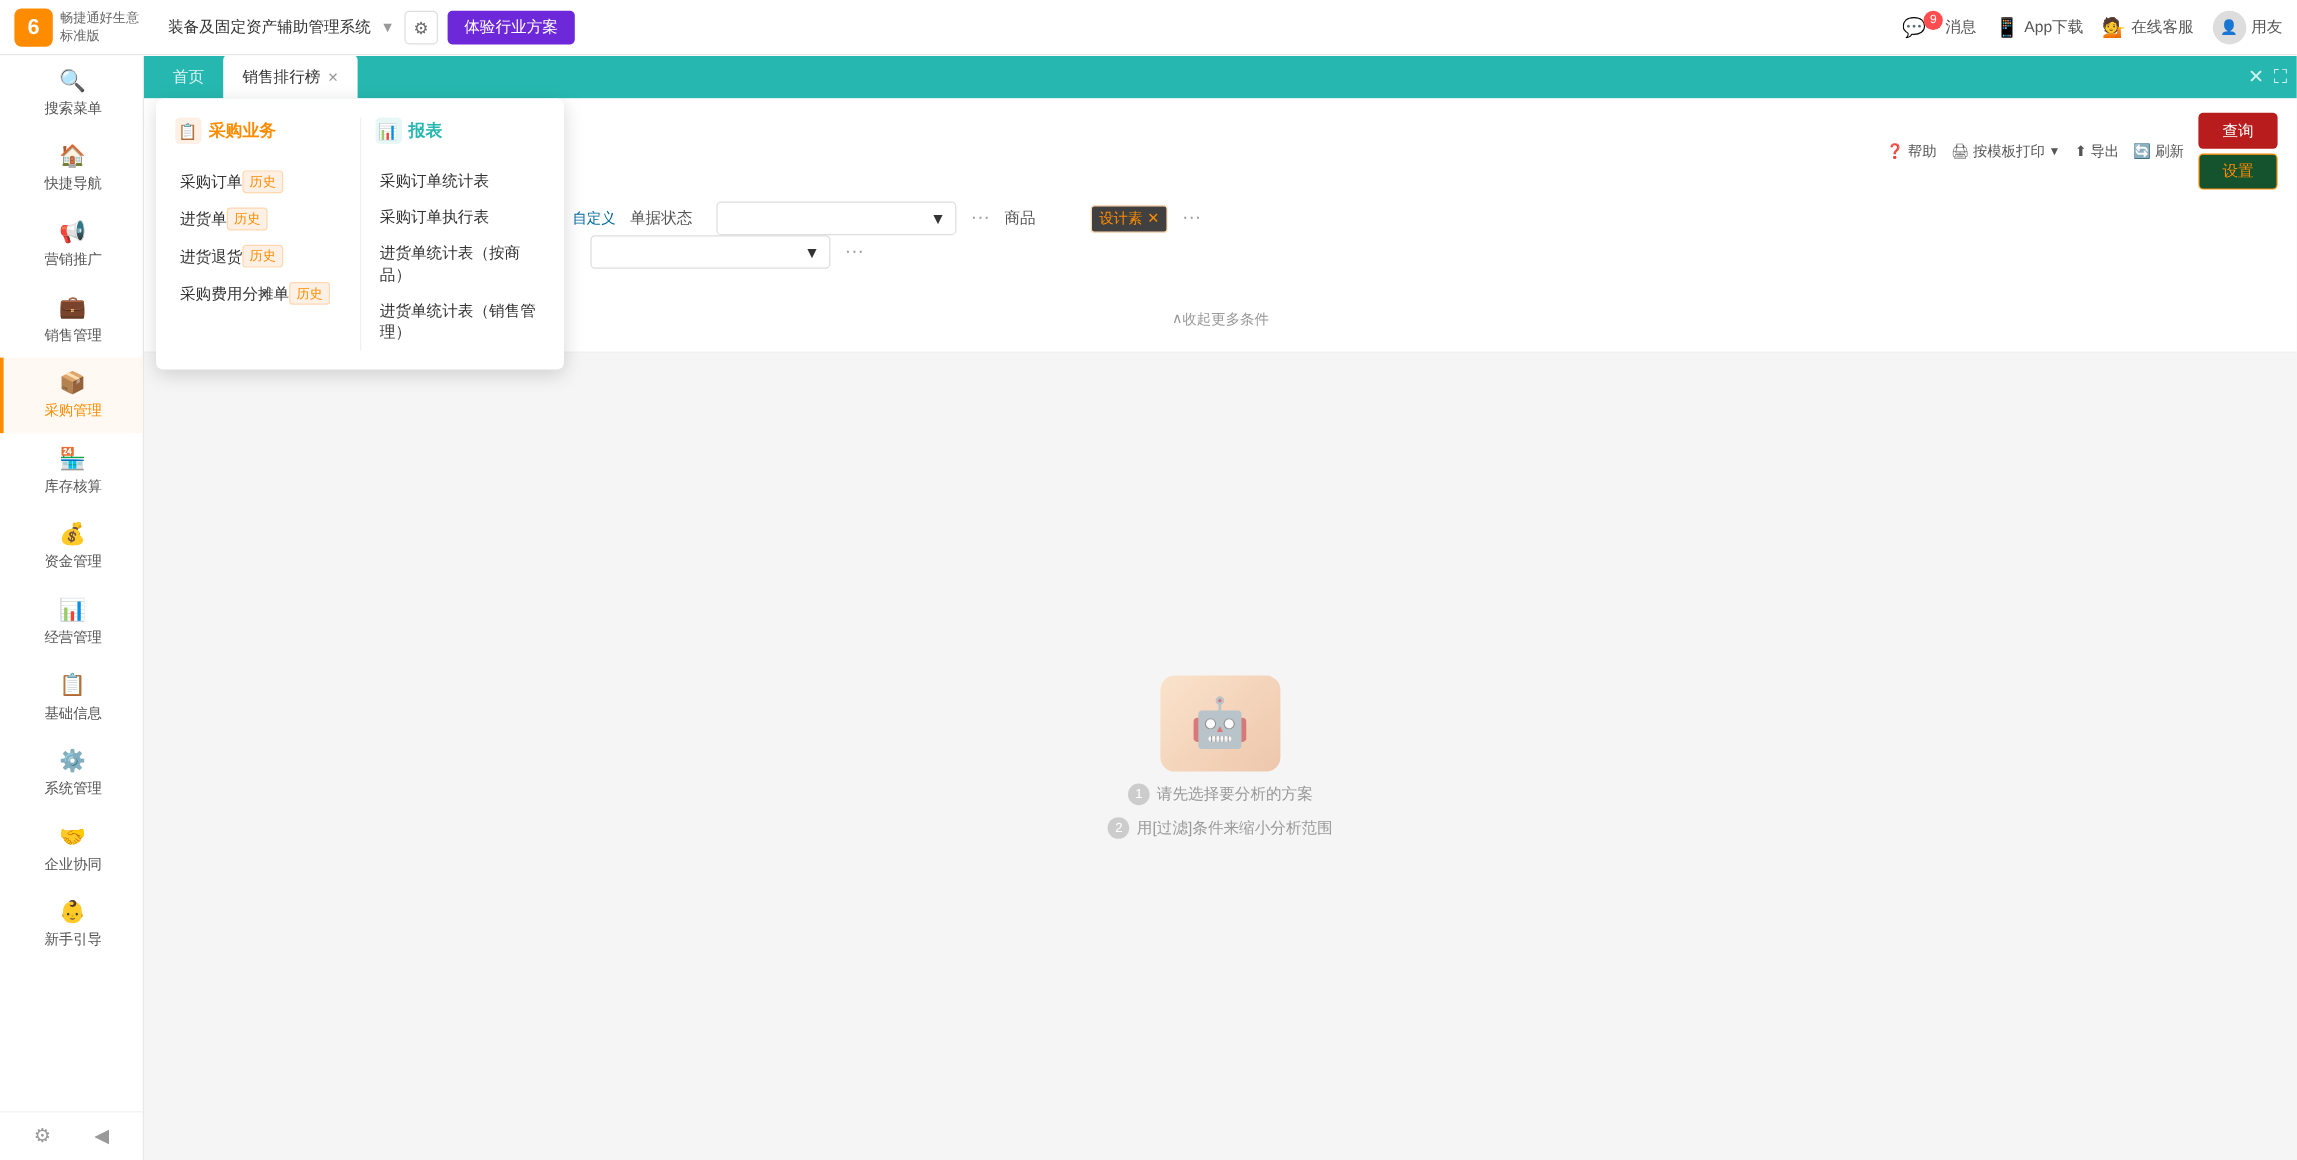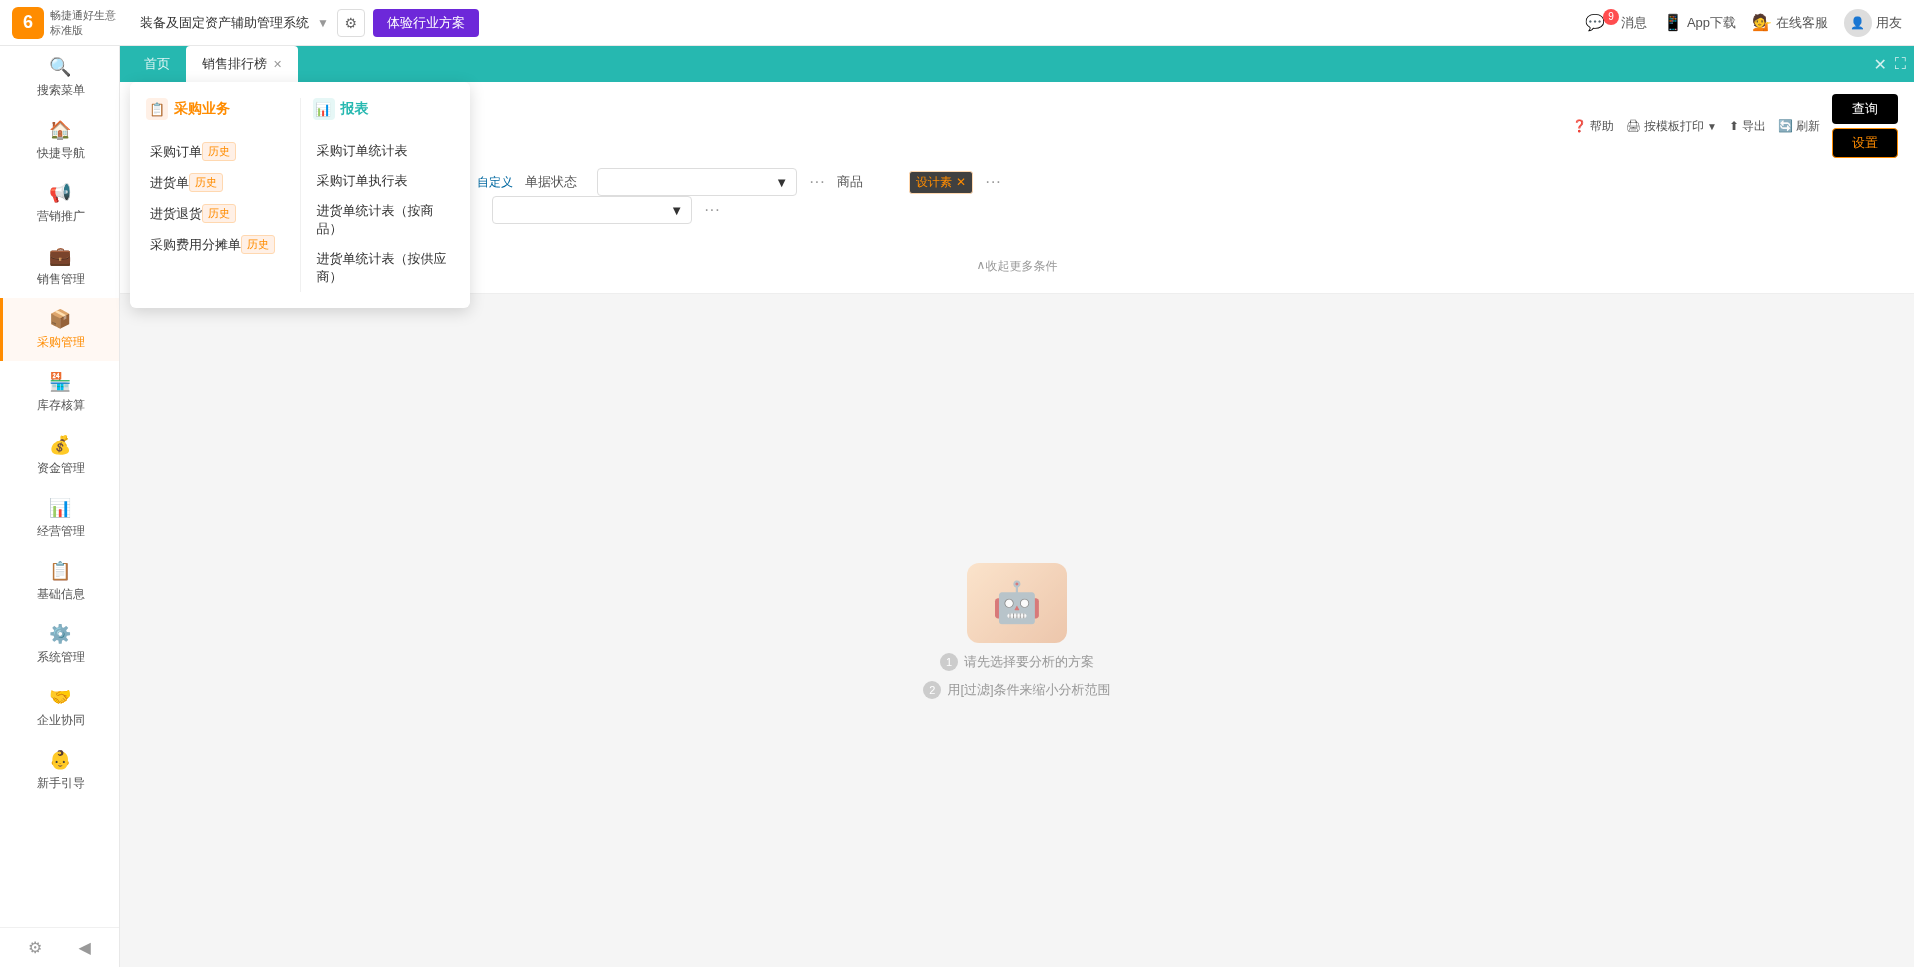--- a/index.html
+++ b/index.html
@@ -178,30 +178,30 @@
       align-items: center;
       justify-content: flex-end;
       margin-bottom: 10px;
       gap: 12px;
     }
     .toolbar-btn {
       display: flex; align-items: center; gap: 3px;
       font-size: 12px; color: #555; cursor: pointer;
     }
     .query-btn {
-      background: #000000;
+      background: #b91c1c;
       color: white;
       border: none;
       border-radius: 4px;
       padding: 6px 20px;
       cursor: pointer;
       font-size: 13px;
     }
     .set-btn {
-      background: #000000;
+      background: #14532d;
       color: #ff8c00;
       border: 1px solid #ff8c00;
       border-radius: 4px;
       padding: 5px 14px;
       cursor: pointer;
       font-size: 13px;
     }
     .filter-row {
       display: flex;
       align-items: center;
@@ -585,17 +585,17 @@
       <div class="dropdown-item">
         <span>采购订单统计表</span>
       </div>
       <div class="dropdown-item">
         <span>采购订单执行表</span>
       </div>
       <div class="dropdown-item">
         <span>进货单统计表（按商品）</span>
       </div>
       <div class="dropdown-item">
-        <span>进货单统计表（按供应商）</span>
+        <span>进货单统计表（销售管理）</span>
       </div>
     </div>
   </div>
 </div>
 
 </body></html>

